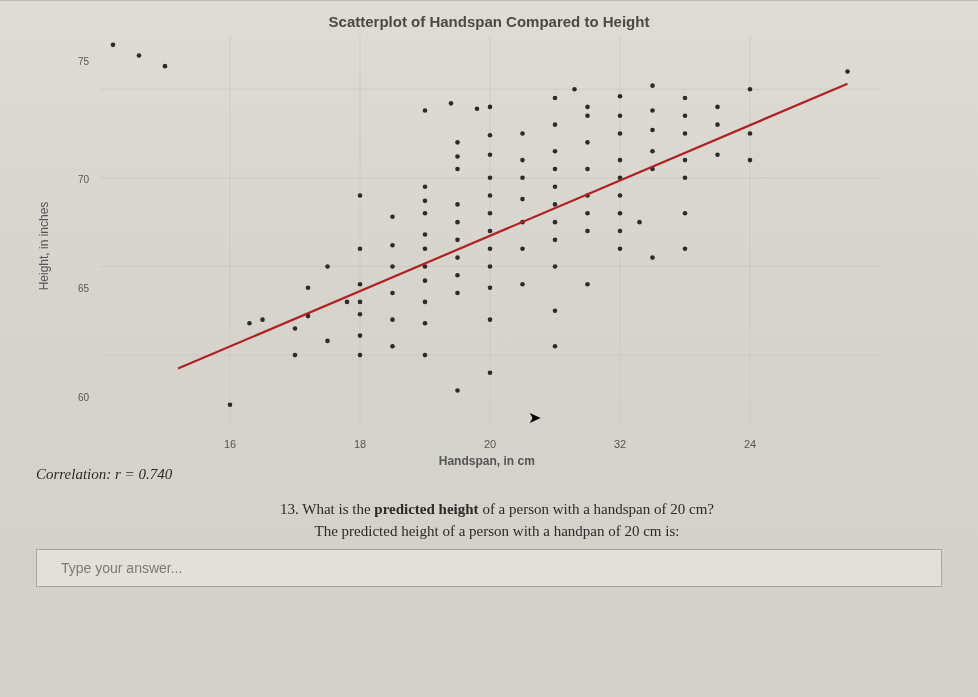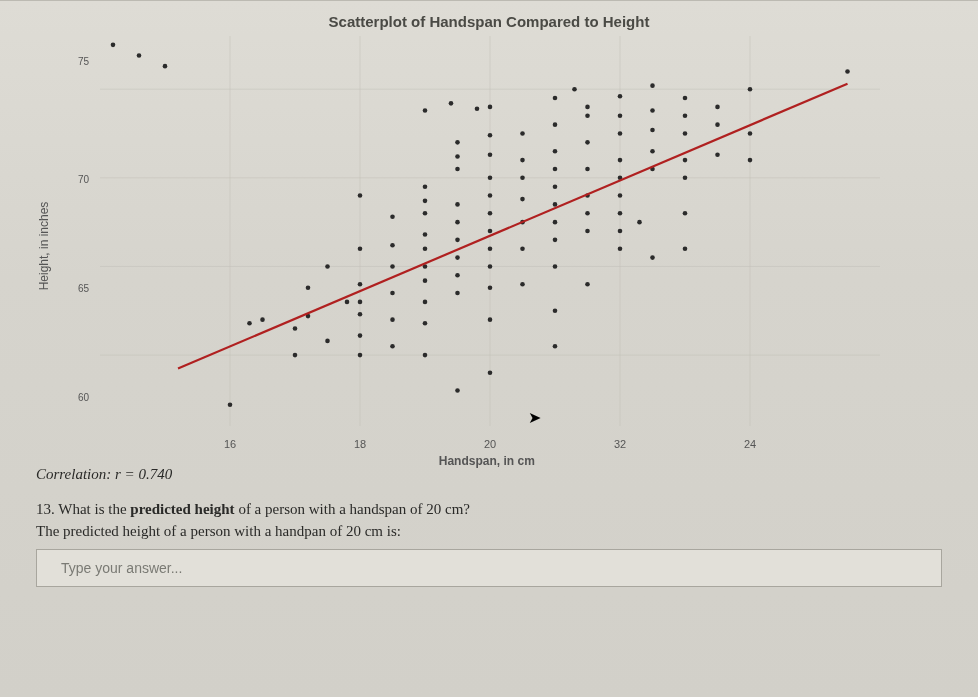--- a/index.html
+++ b/index.html
@@ -85,20 +85,21 @@
     font-size: 15px;
     color: #2a2a28;
     margin: 4px 0 2px 16px;
     line-height: 1.4;
   }
   .question {
     font-size: 15px;
     color: #2a2a28;
     margin: 14px 0 2px 16px;
     line-height: 1.45;
+    text-align: center;
   }
   .question b { font-weight: bold; }
   .answer-box {
     margin: 6px 16px 0 16px;
     border: 1px solid #a8a69e;
     background: #e2e0d9;
     padding: 10px 24px;
     font-size: 14px;
     color: #7a7a74;
     font-family: Arial, sans-serif;

